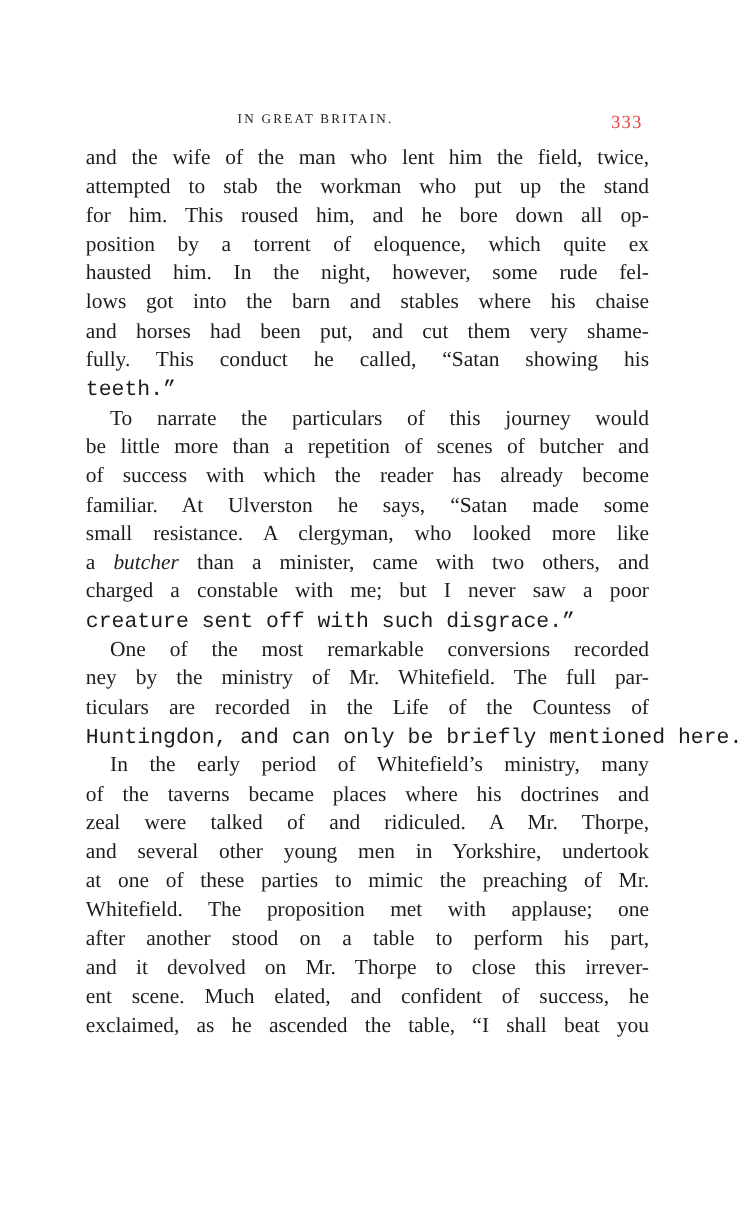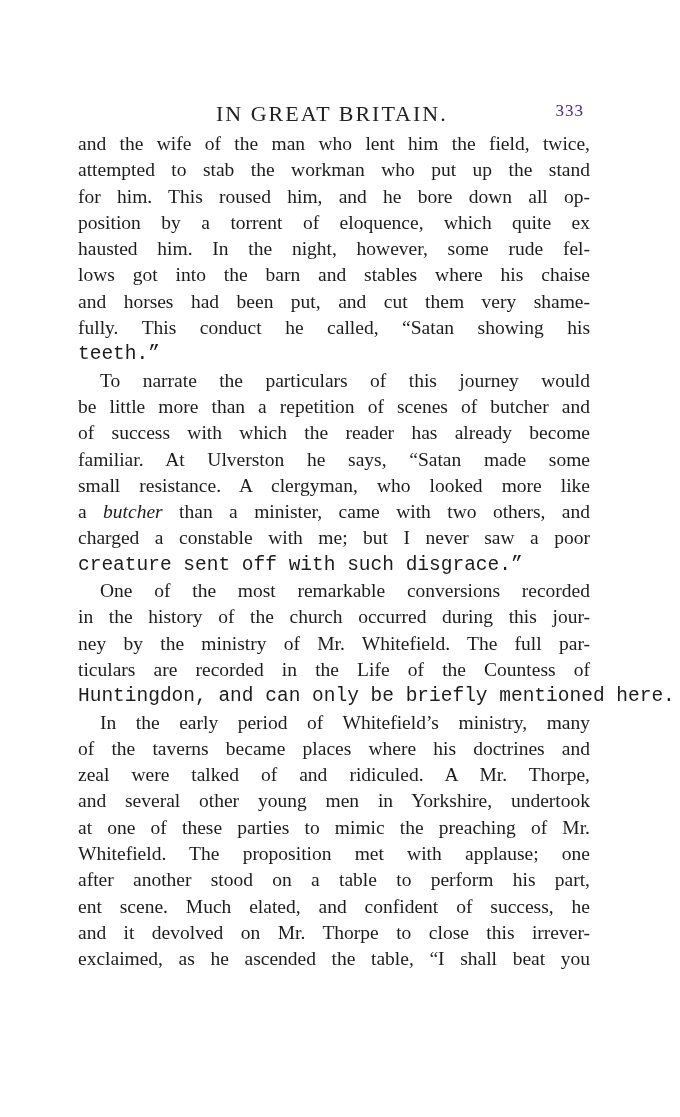--- a/index.html
+++ b/index.html
@@ -27,31 +27,31 @@
       position: absolute;
       top: 101px;
       left: 78px;
       width: 512px;
       height: 26px;
     }
     .running-title {
       position: absolute;
       left: 138px;
       top: 0;
-      font-size: 22px;
+      font-size: 12px;
       letter-spacing: 2px;
       color: #222;
     }
     .page-number {
       position: absolute;
       right: 6px;
       top: 0;
       font-size: 17px;
       letter-spacing: 1px;
-      color: #4c1d95;
+      color: #ef4444;
     }
     .body-text {
       position: absolute;
       top: 131px;
       left: 78px;
       width: 512px;
     }
     .line {
       height: 26.3px;
       line-height: 26.3px;
@@ -92,28 +92,27 @@
     <div class="line last">teeth.”</div>
     <div class="line indent">To narrate the particulars of this journey would</div>
     <div class="line">be little more than a repetition of scenes of butcher and</div>
     <div class="line">of success with which the reader has already become</div>
     <div class="line">familiar.  At Ulverston he says, “Satan made some</div>
     <div class="line">small resistance.  A clergyman, who looked more like</div>
     <div class="line"><span>a </span><i>butcher</i><span> than a minister, came with two others, and</span></div>
     <div class="line">charged a constable with me; but I never saw a poor</div>
     <div class="line last">creature sent off with such disgrace.”</div>
     <div class="line indent">One of the most remarkable conversions recorded</div>
-    <div class="line">in the history of the church occurred during this jour-</div>
     <div class="line">ney by the ministry of Mr. Whitefield.  The full par-</div>
     <div class="line">ticulars are recorded in the Life of the Countess of</div>
     <div class="line last">Huntingdon, and can only be briefly mentioned here.</div>
     <div class="line indent">In the early period of Whitefield’s ministry, many</div>
     <div class="line">of the taverns became places where his doctrines and</div>
     <div class="line">zeal were talked of and ridiculed.  A Mr. Thorpe,</div>
     <div class="line">and several other young men in Yorkshire, undertook</div>
     <div class="line">at one of these parties to mimic the preaching of Mr.</div>
     <div class="line">Whitefield.  The proposition met with applause; one</div>
     <div class="line">after another stood on a table to perform his part,</div>
+    <div class="line">and it devolved on Mr. Thorpe to close this irrever-</div>
     <div class="line">ent scene.  Much elated, and confident of success, he</div>
-    <div class="line">and it devolved on Mr. Thorpe to close this irrever-</div>
     <div class="line">exclaimed, as he ascended the table, “I shall beat you</div>
   </div>
 </div>
 
 </body></html>

